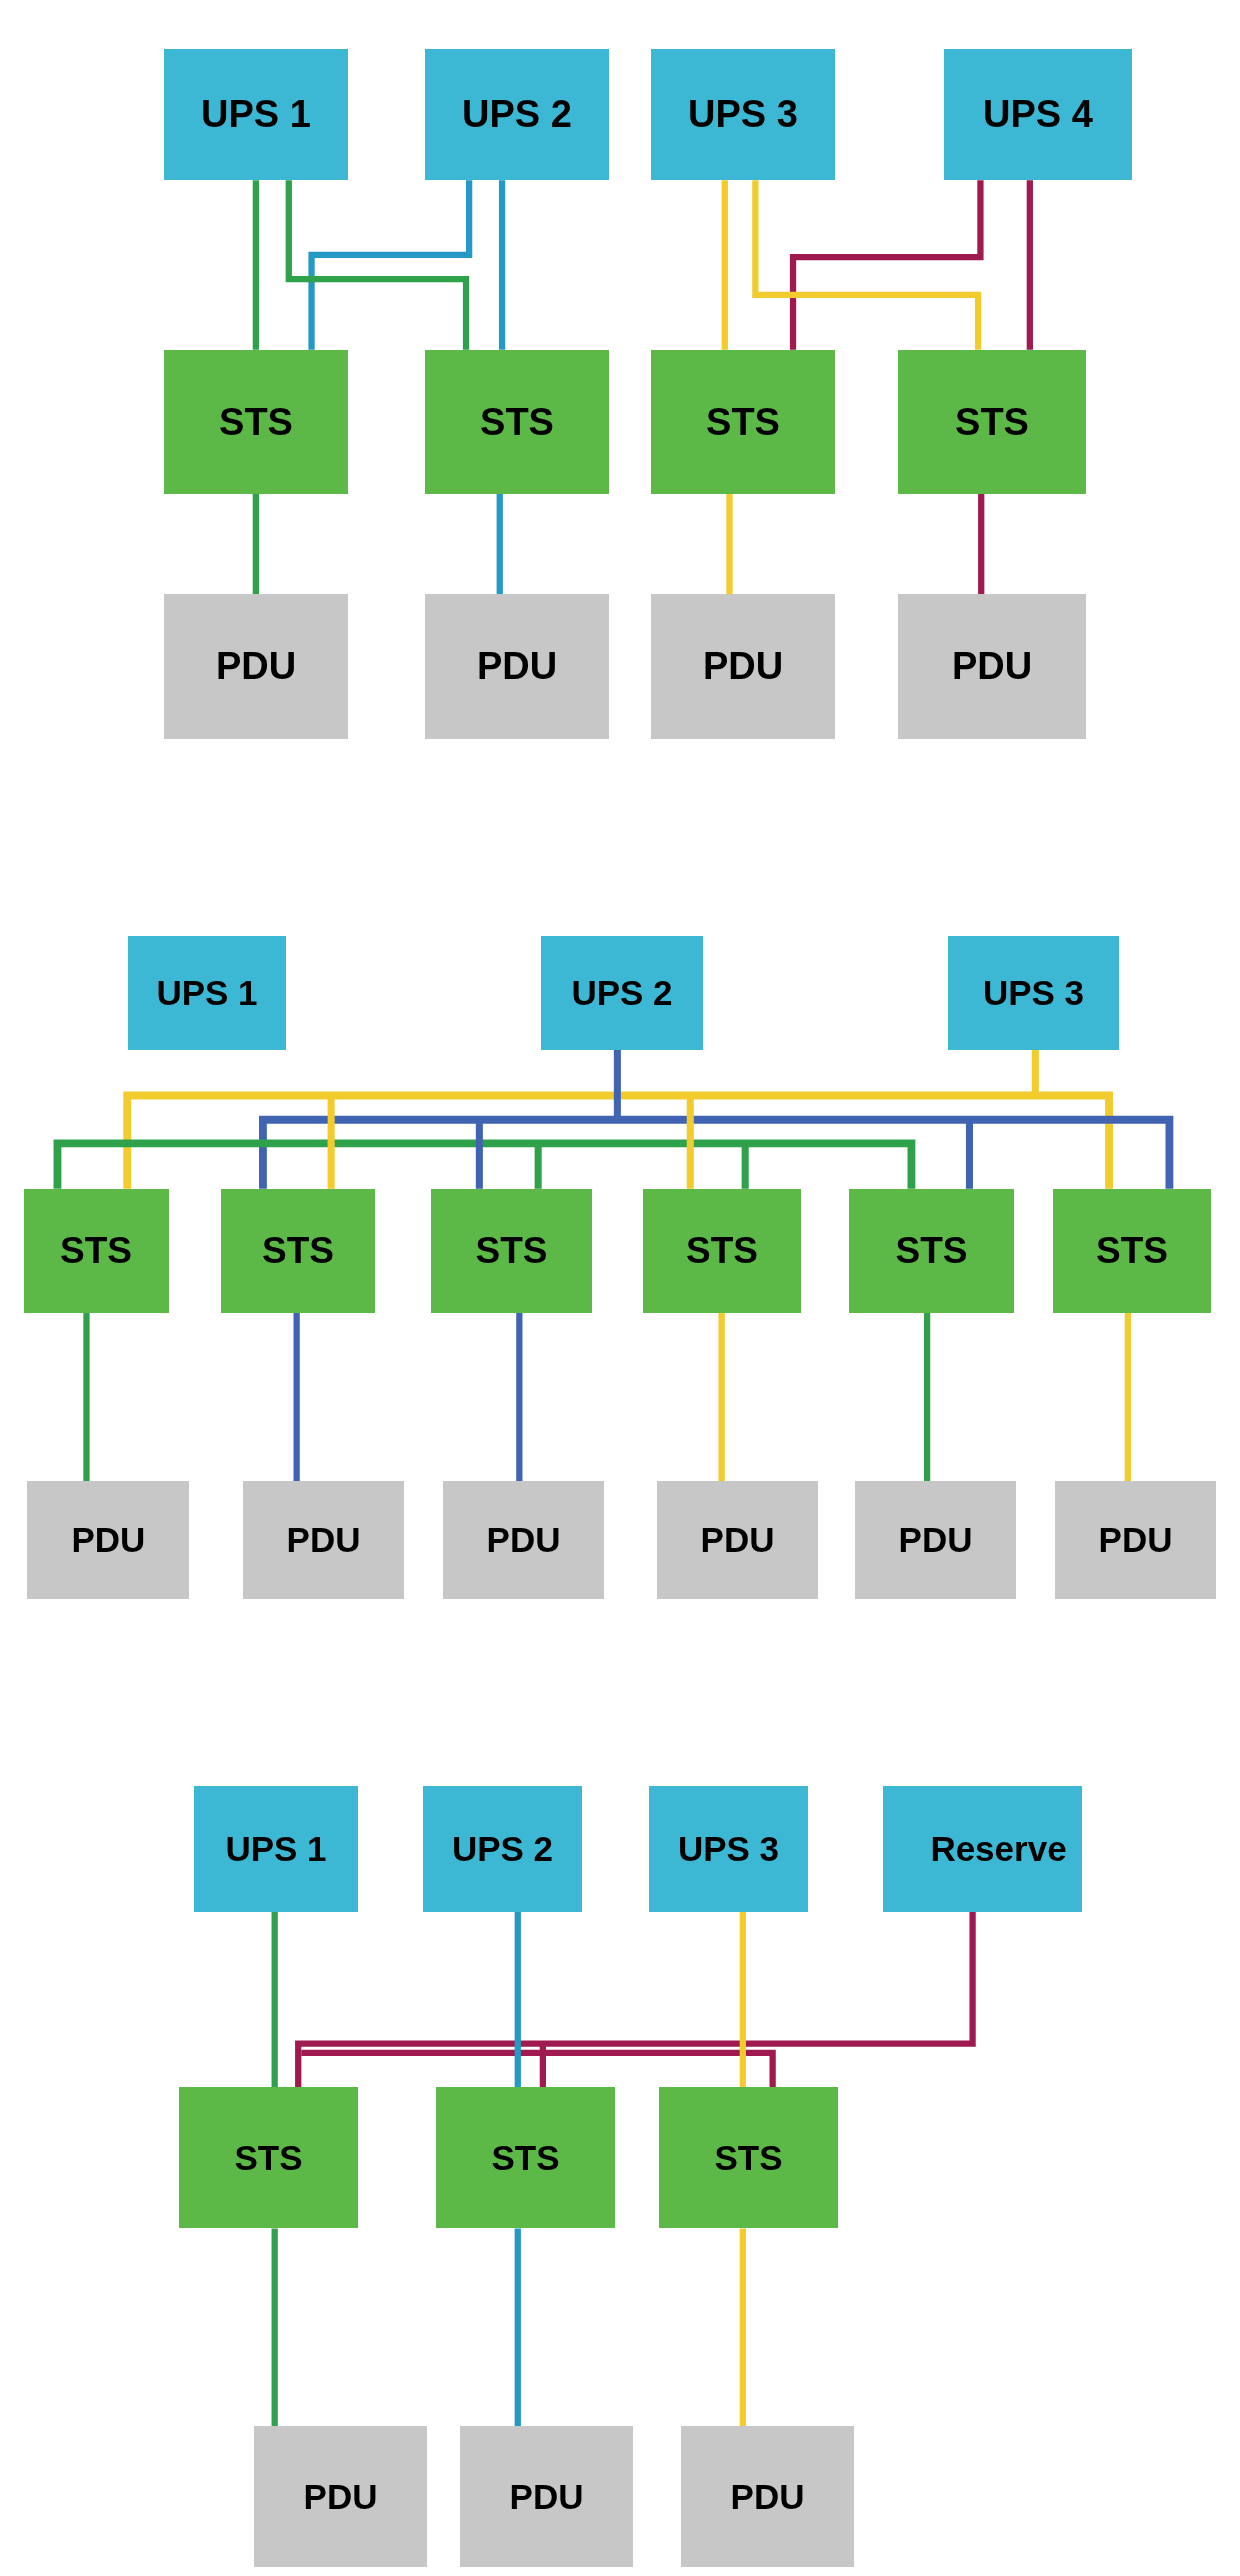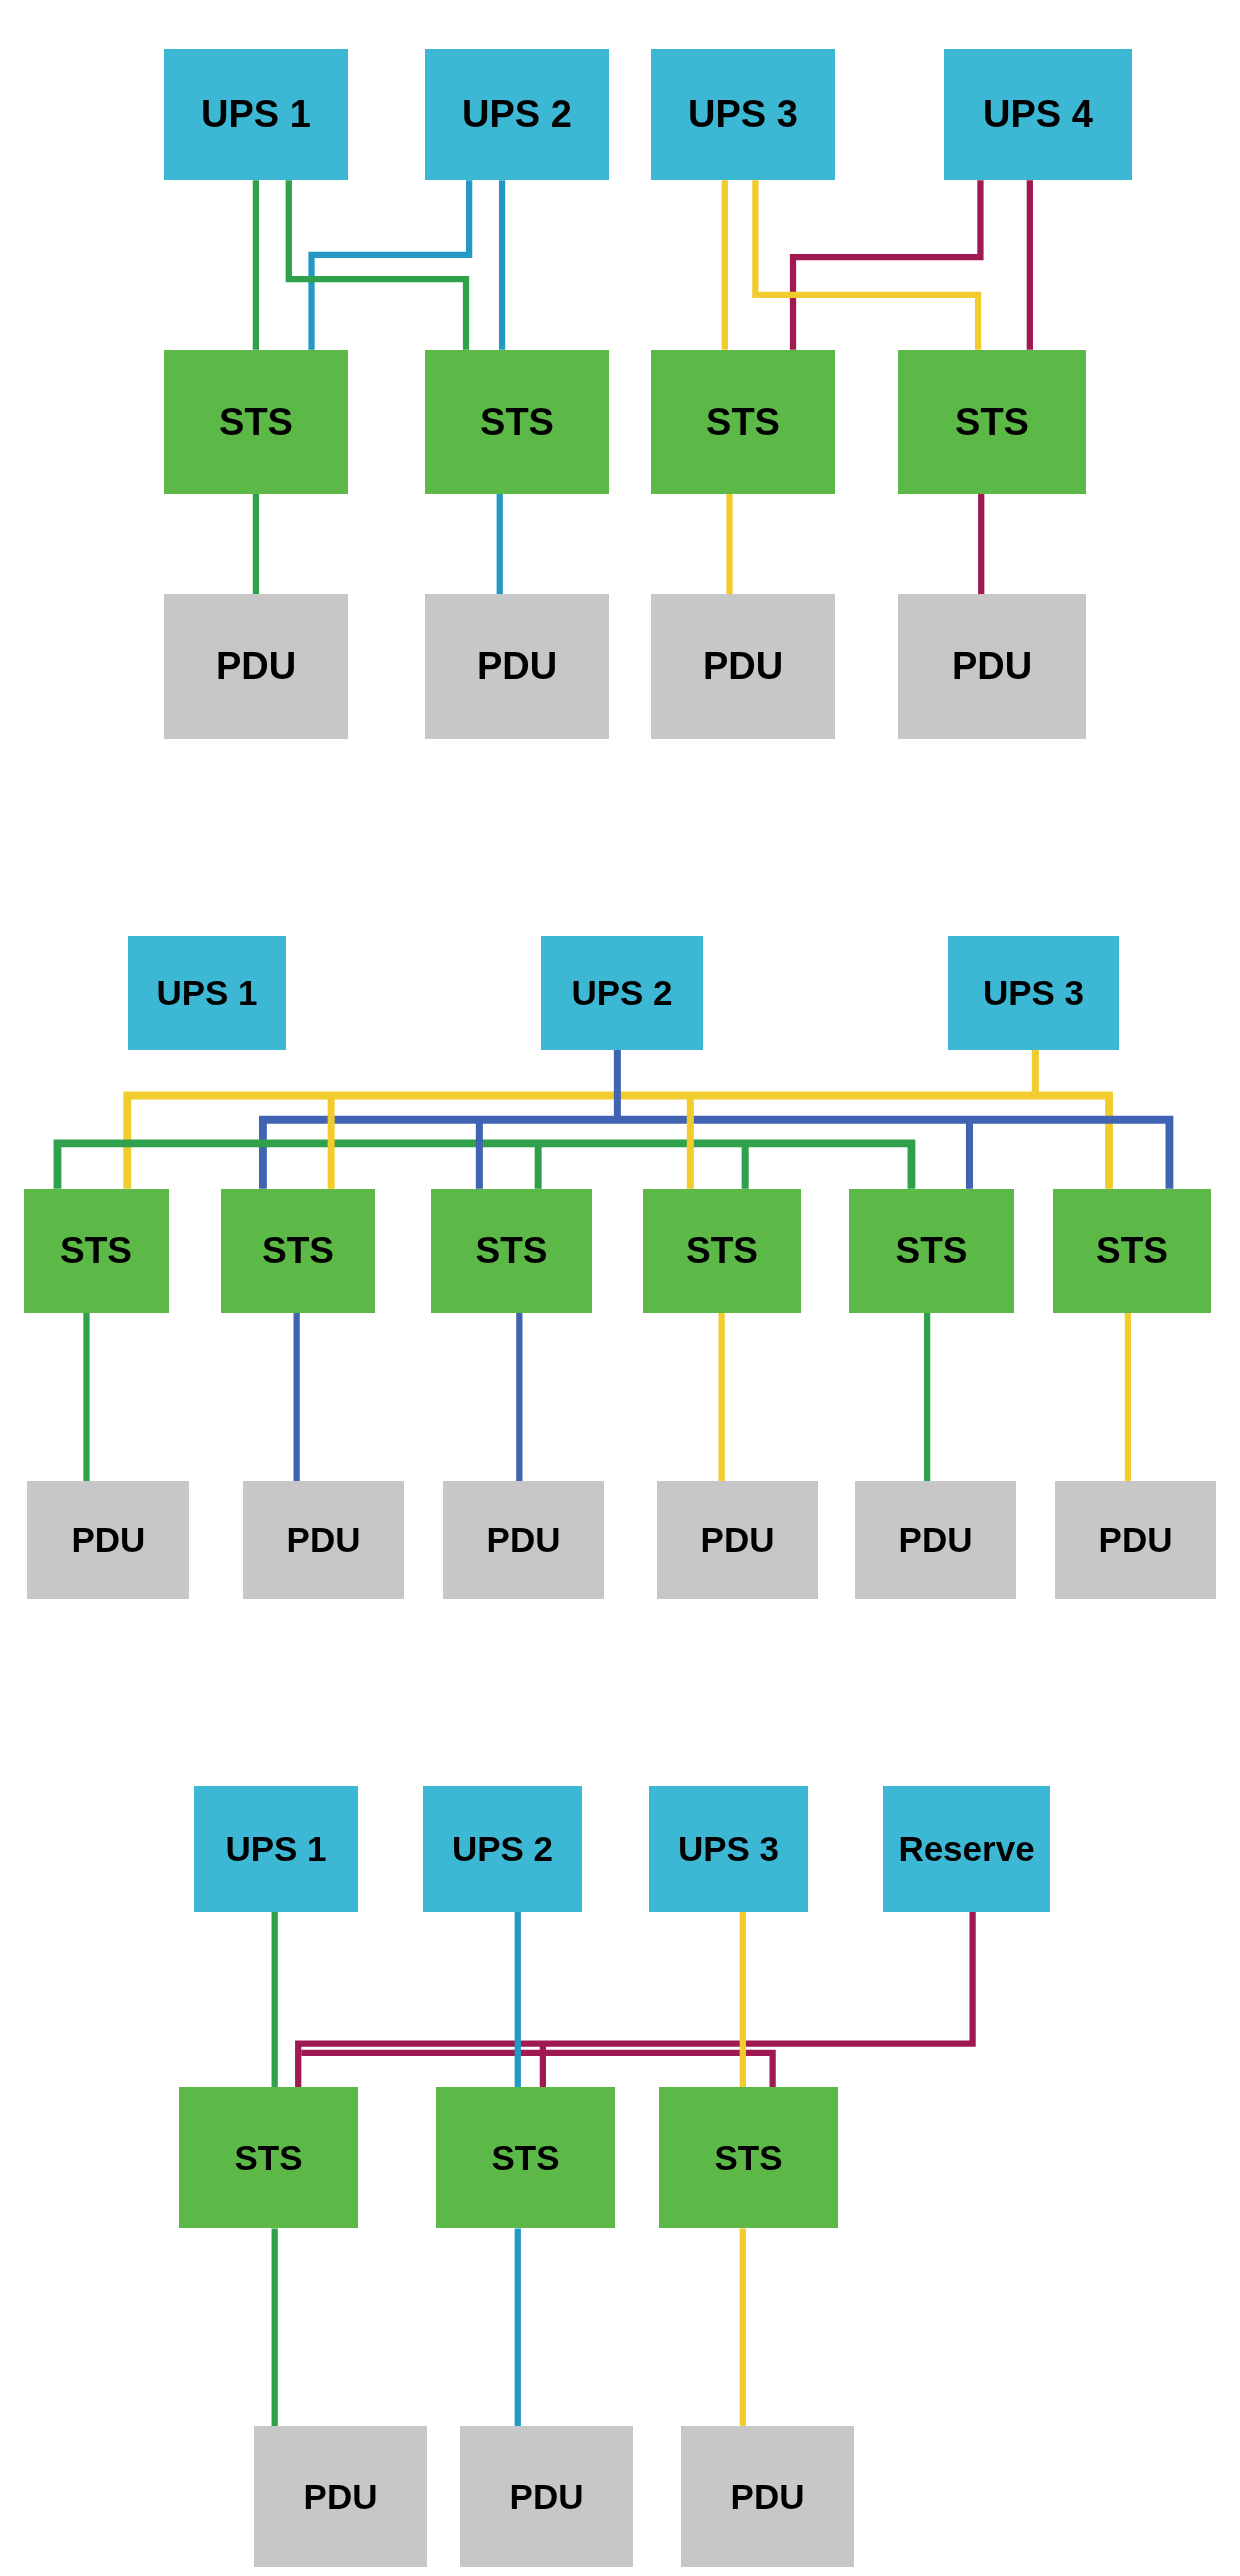--- a/index.html
+++ b/index.html
@@ -97,21 +97,21 @@
       <div class="box pdu" style="left: 243px; top: 1481px; width: 161px; height: 118px; background: rgb(199, 199, 199); color: rgb(0, 0, 0);">PDU</div>
       <div class="box pdu" style="left: 443px; top: 1481px; width: 161px; height: 118px; background: rgb(199, 199, 199); color: rgb(0, 0, 0);">PDU</div>
       <div class="box pdu" style="left: 657px; top: 1481px; width: 161px; height: 118px; background: rgb(199, 199, 199); color: rgb(0, 0, 0);">PDU</div>
       <div class="box pdu" style="left: 855px; top: 1481px; width: 161px; height: 118px; background: rgb(199, 199, 199); color: rgb(0, 0, 0);">PDU</div>
       <div class="box pdu" style="left: 1055px; top: 1481px; width: 161px; height: 118px; background: rgb(199, 199, 199); color: rgb(0, 0, 0);">PDU</div>
     </div>
     <div class="panel p-bot">
       <div class="box ups" style="left: 194px; top: 1786px; width: 164px; height: 126px; background: rgb(60, 184, 213); color: rgb(0, 0, 0);">UPS 1</div>
       <div class="box ups" style="left: 423px; top: 1786px; width: 159px; height: 126px; background: rgb(60, 184, 213); color: rgb(0, 0, 0);">UPS 2</div>
       <div class="box ups" style="left: 649px; top: 1786px; width: 159px; height: 126px; background: rgb(60, 184, 213); color: rgb(0, 0, 0);">UPS 3</div>
-      <div class="box ups" style="left: 883px; top: 1786px; width: 167px; height: 126px; background: rgb(60, 184, 213); color: rgb(0, 0, 0);">Reserve</div>
+      <div class="box ups" style="left: 883px; top: 1786px; width: 167px; height: 126px; background: rgb(60, 184, 213); color: rgb(0, 0, 0); padding-left: 32px;">Reserve</div>
       <div class="box sts" style="left: 179px; top: 2087px; width: 179px; height: 141px; background: rgb(92, 185, 71); color: rgb(0, 0, 0);">STS</div>
       <div class="box sts" style="left: 436px; top: 2087px; width: 179px; height: 141px; background: rgb(92, 185, 71); color: rgb(0, 0, 0);">STS</div>
       <div class="box sts" style="left: 659px; top: 2087px; width: 179px; height: 141px; background: rgb(92, 185, 71); color: rgb(0, 0, 0);">STS</div>
       <div class="box pdu" style="left: 254px; top: 2426px; width: 173px; height: 141px; background: rgb(199, 199, 199); color: rgb(0, 0, 0);">PDU</div>
       <div class="box pdu" style="left: 460px; top: 2426px; width: 173px; height: 141px; background: rgb(199, 199, 199); color: rgb(0, 0, 0);">PDU</div>
       <div class="box pdu" style="left: 681px; top: 2426px; width: 173px; height: 141px; background: rgb(199, 199, 199); color: rgb(0, 0, 0);">PDU</div>
     </div>
   </div>
 
 

